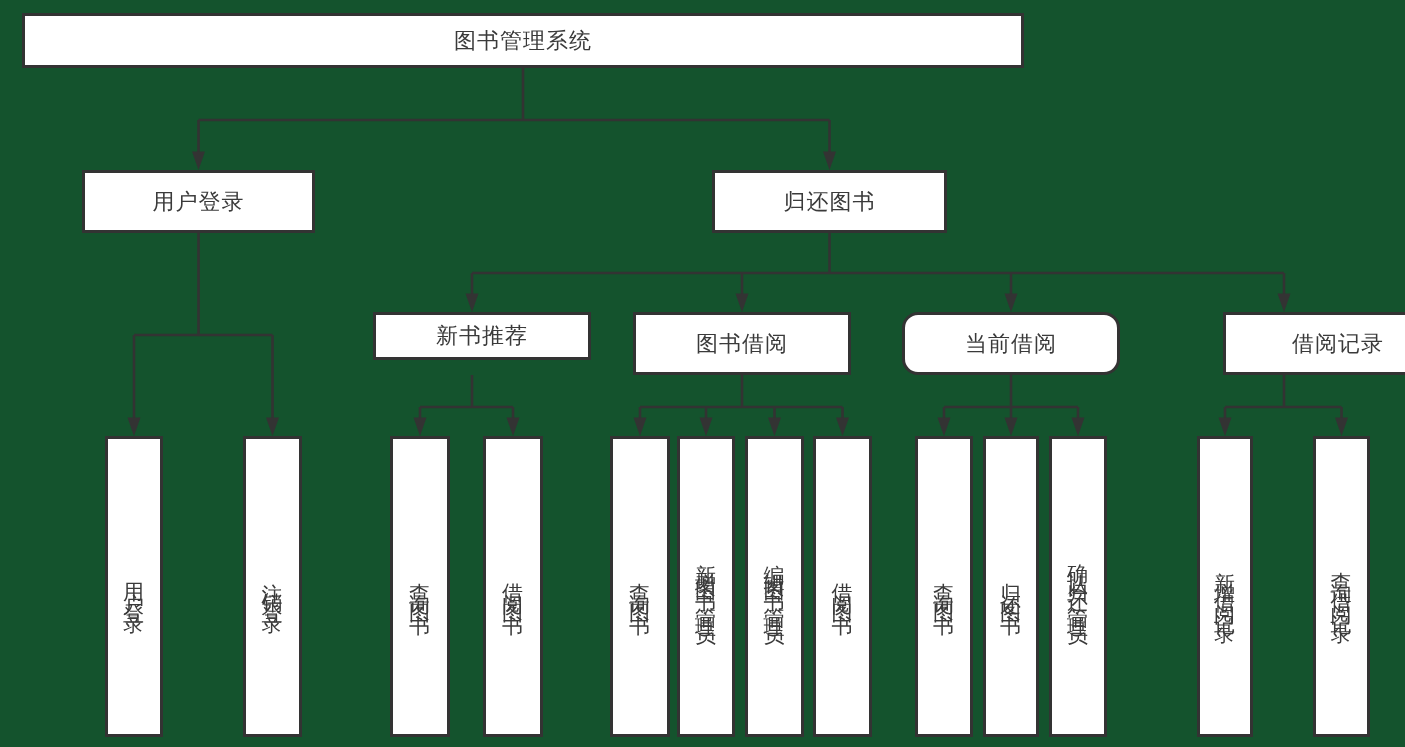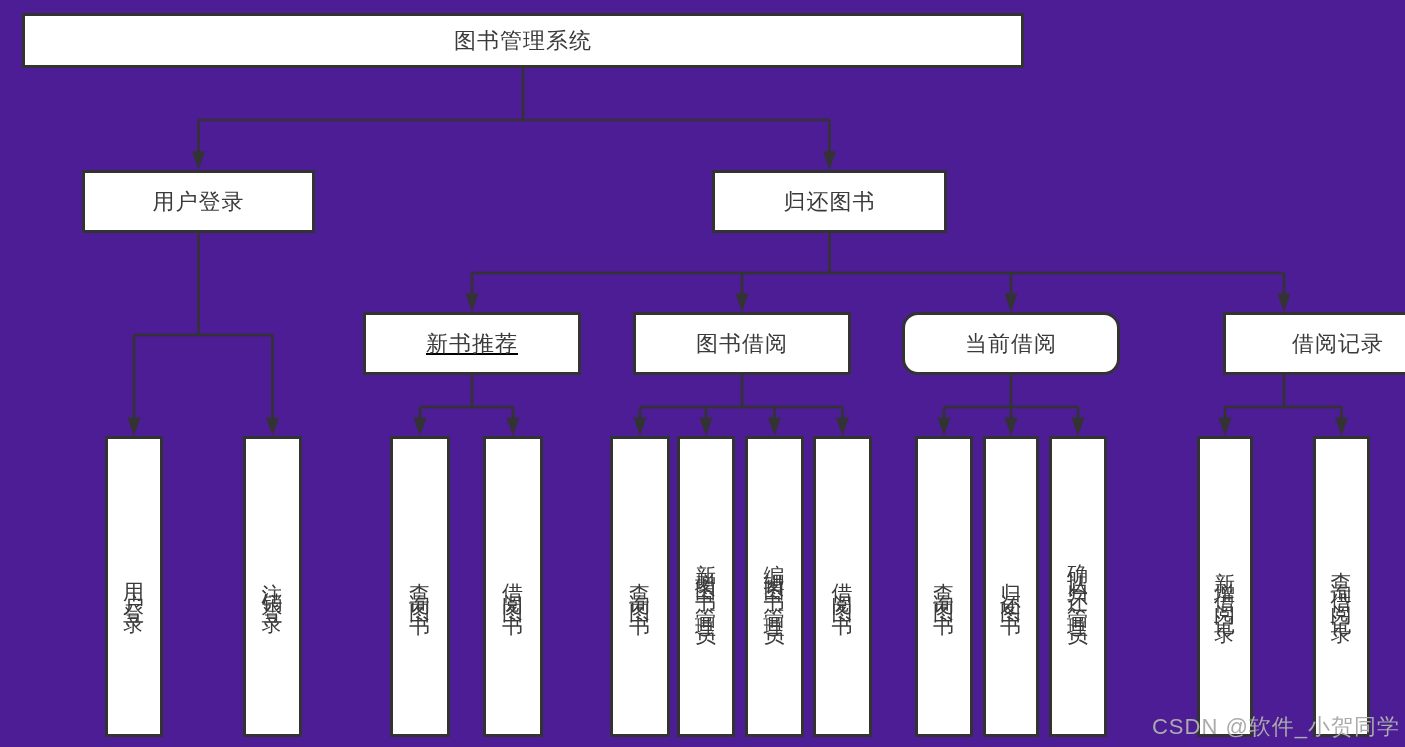--- a/index.html
+++ b/index.html
@@ -5,21 +5,21 @@
   html, body {
     margin: 0;
     padding: 0;
     background: #ffffff;
     font-family: "Liberation Sans", sans-serif;
   }
   .canvas {
     position: relative;
     width: 1405px;
     height: 747px;
-    background: #4c1d95;
+    background: #14532d;
     overflow: hidden;
   }
   svg.edges {
     position: absolute;
     left: 0; top: 0;
     width: 1405px;
     height: 747px;
     pointer-events: none;
   }
   .node {
@@ -69,21 +69,21 @@
   <div id="nodes">
       <div class="node" style="left: 22px; top: 13px; width: 1002px; height: 55px;">
         <span class="hlabel" style="color: rgb(58, 58, 58);">图书管理系统</span>
       </div>
       <div class="node" style="left: 82px; top: 170px; width: 233px; height: 63px;">
         <span class="hlabel" style="color: rgb(58, 58, 58);">用户登录</span>
       </div>
       <div class="node" style="left: 712px; top: 170px; width: 235px; height: 63px;">
         <span class="hlabel" style="color: rgb(58, 58, 58);">归还图书</span>
       </div>
-      <div class="node" style="left: 363px; top: 312px; width: 218px; height: 63px; text-decoration: underline;">
+      <div class="node" style="left: 373px; top: 312px; width: 218px; height: 48px;">
         <span class="hlabel" style="color: rgb(58, 58, 58);">新书推荐</span>
       </div>
       <div class="node" style="left: 633px; top: 312px; width: 218px; height: 63px;">
         <span class="hlabel" style="color: rgb(58, 58, 58);">图书借阅</span>
       </div>
       <div class="node" style="left: 902px; top: 312px; width: 218px; height: 63px; border-radius: 16px;">
         <span class="hlabel" style="color: rgb(58, 58, 58);">当前借阅</span>
       </div>
       <div class="node" style="left: 1175px; top: 312px; width: 230px; height: 63px; margin-left: 48px;">
         <span class="hlabel" style="color: rgb(58, 58, 58);">借阅记录</span>
@@ -121,14 +121,13 @@
       <div class="node" style="left: 1049px; top: 436px; width: 58px; height: 301px;">
         <span class="vlabel long" style="color: rgb(58, 58, 58);">确认归还（管理员）</span>
       </div>
       <div class="node" style="left: 1197px; top: 436px; width: 56px; height: 301px;">
         <span class="vlabel" style="color: rgb(58, 58, 58);">新增借阅记录</span>
       </div>
       <div class="node" style="left: 1313px; top: 436px; width: 57px; height: 301px;">
         <span class="vlabel" style="color: rgb(58, 58, 58);">查询借阅记录</span>
       </div>
     </div>
-  <div class="watermark" style="color: rgb(171, 171, 171);">CSDN @软件_小贺同学</div>
 </div>
 
 </body></html>

